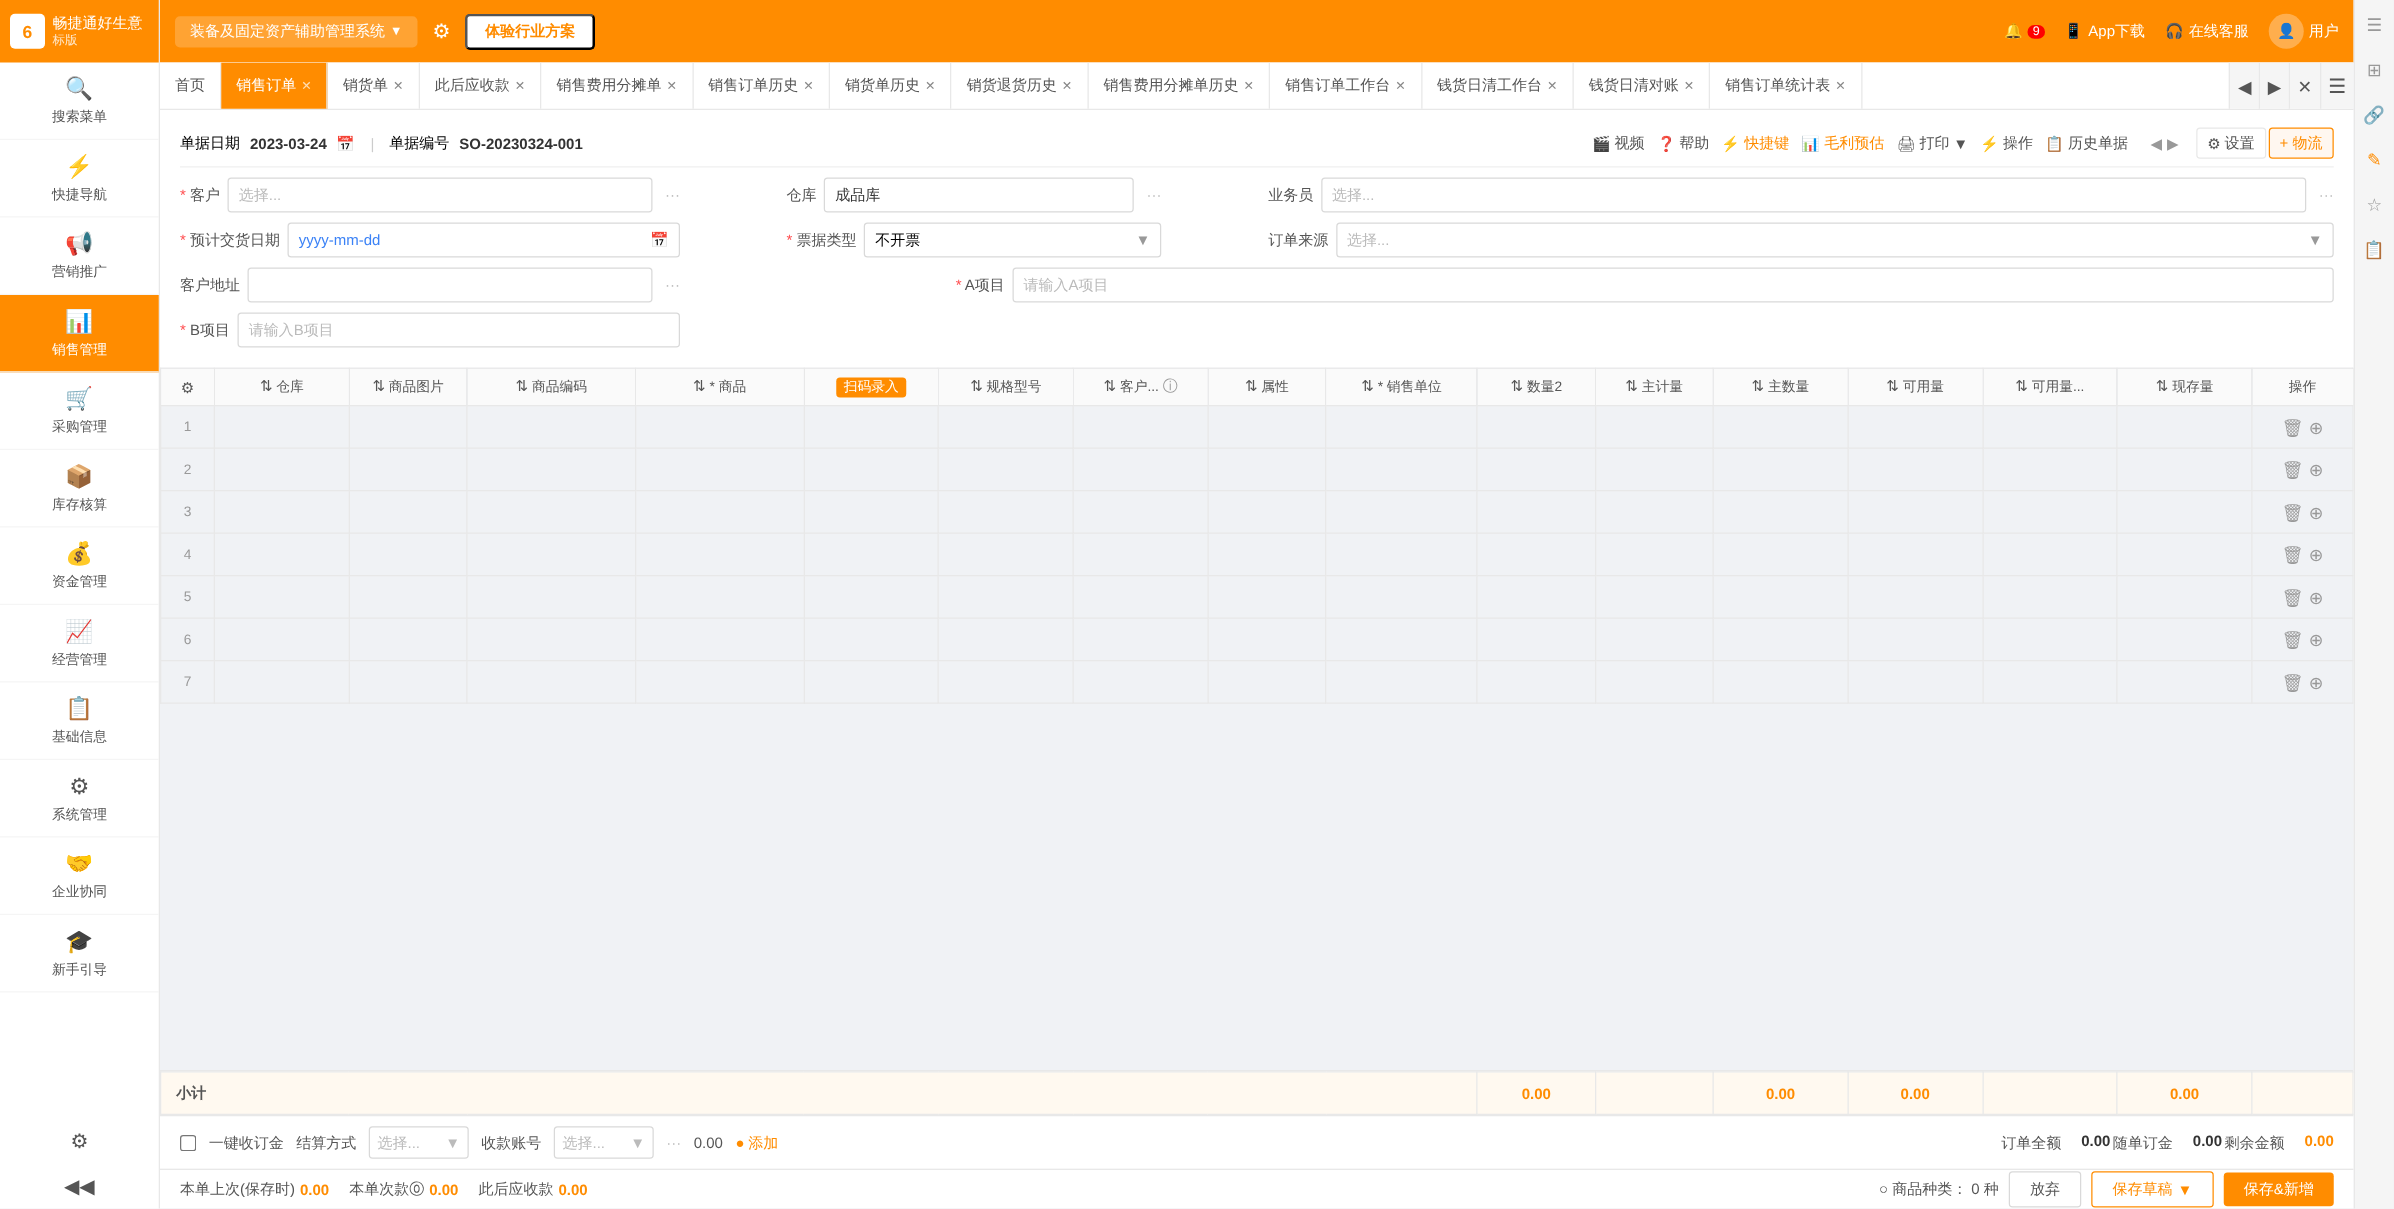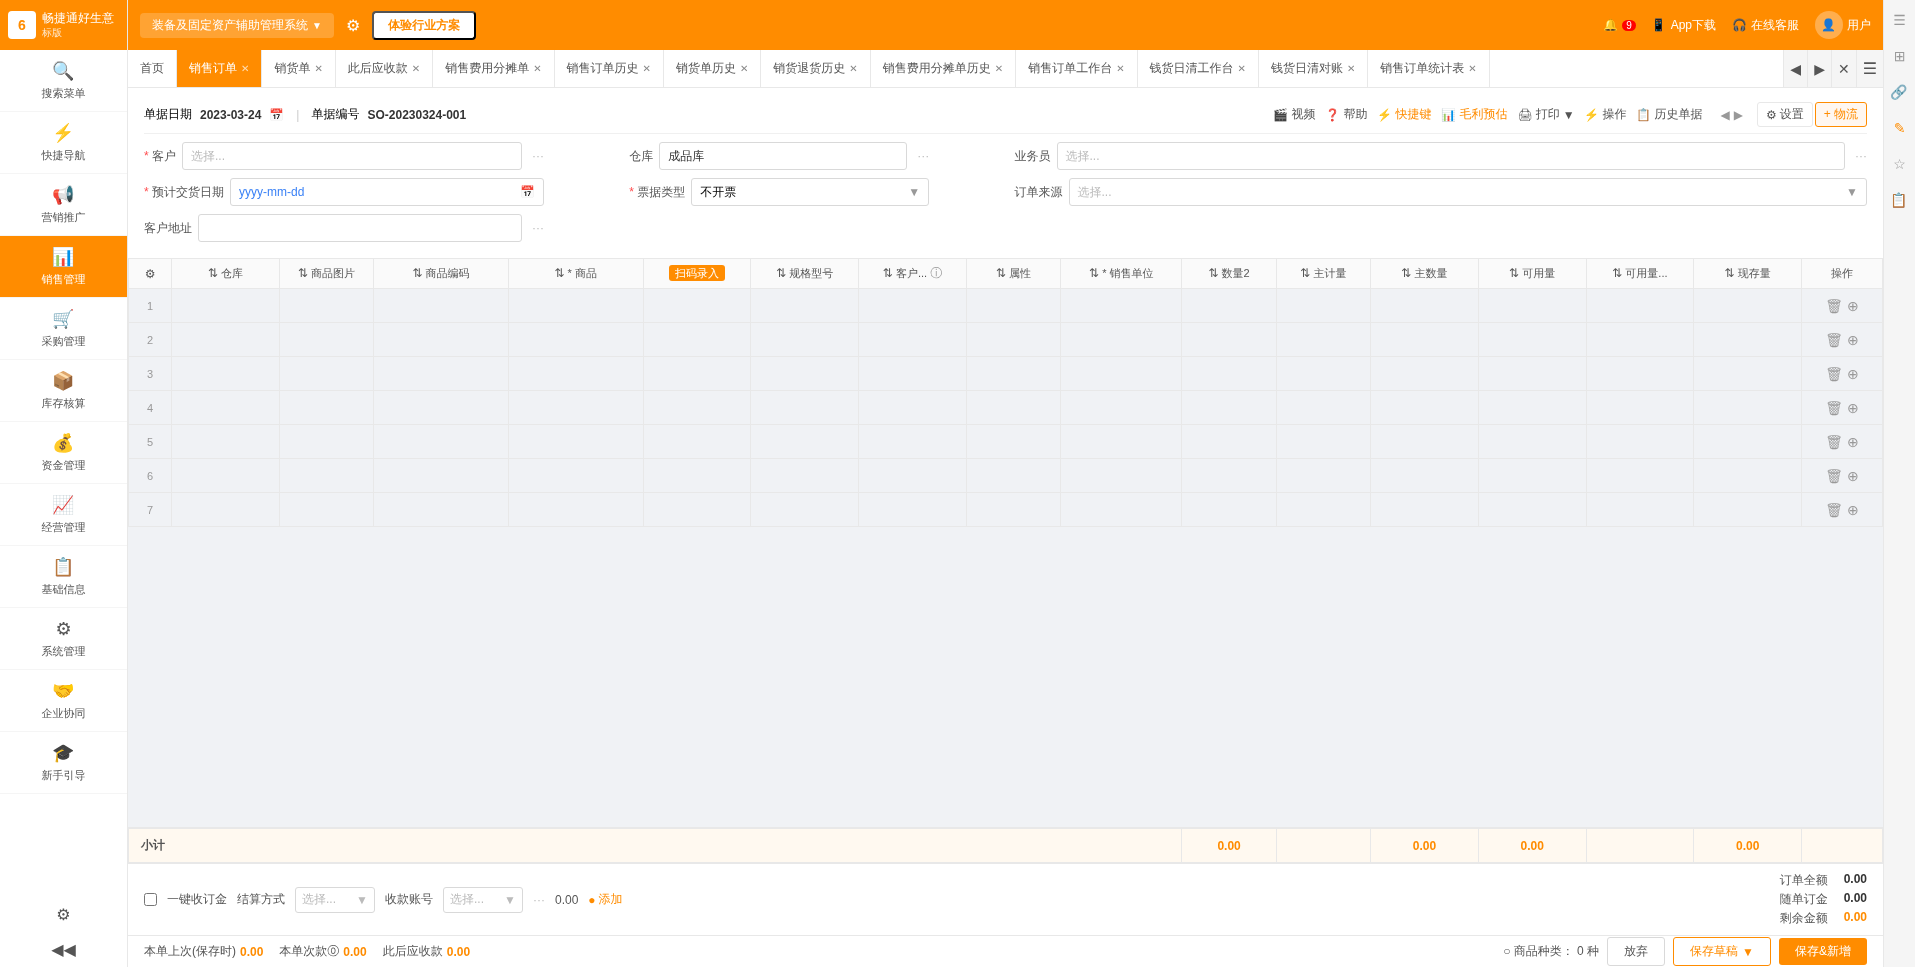--- a/index.html
+++ b/index.html
@@ -377,22 +377,36 @@
       </div>
 
       <div class="form-row">
         <div class="form-field" style="max-width:400px;">
           <span class="form-field-label">客户地址</span>
           <div class="form-field-input" style="flex:1;"></div>
           <span class="form-field-dots">···</span>
         </div>
         <div style="flex:0.1;"></div>
         <div style="flex:0.1;"></div>
-      </div>
-
+        <div class="form-field">
+          <span class="form-field-label required">A项目</span>
+          <div class="form-field-input">
+            <span style="color:#bbb;">请输入A项目</span>
+          </div>
+        </div>
+      </div>
+
+      <div class="form-row">
+        <div class="form-field" style="max-width:400px;">
+          <span class="form-field-label required">B项目</span>
+          <div class="form-field-input">
+            <span style="color:#bbb;">请输入B项目</span>
+          </div>
+        </div>
+      </div>
     </div>
 
 
     <div class="table-overflow-wrap">
       <table class="data-table">
         <colgroup>
           <col style="width:32px">
           <col style="width:80px">
           <col style="width:70px">
           <col style="width:100px">
@@ -656,21 +670,21 @@
         <span style="margin-left:auto;">▼</span>
       </div>
       <span style="color:#bbb;">···</span>
       <span class="payment-amount">0.00</span>
       <div class="payment-add">
         <span>●</span>
         <span>添加</span>
       </div>
 
       <div style="margin-left:auto;display:flex;gap:24px;align-items:center;">
-        <div style="display:flex;flex-direction:column;gap:2px;text-align:right;">
+        <div style="display:flex;flex-direction:row;gap:2px;text-align:right;">
           <div style="display:flex;justify-content:space-between;gap:16px;">
             <span style="color:#555;">订单全额</span>
             <span style="color:#333;font-weight:bold;">0.00</span>
           </div>
           <div style="display:flex;justify-content:space-between;gap:16px;">
             <span style="color:#555;">随单订金</span>
             <span style="color:#333;font-weight:bold;">0.00</span>
           </div>
           <div style="display:flex;justify-content:space-between;gap:16px;">
             <span style="color:#555;">剩余金额</span>

